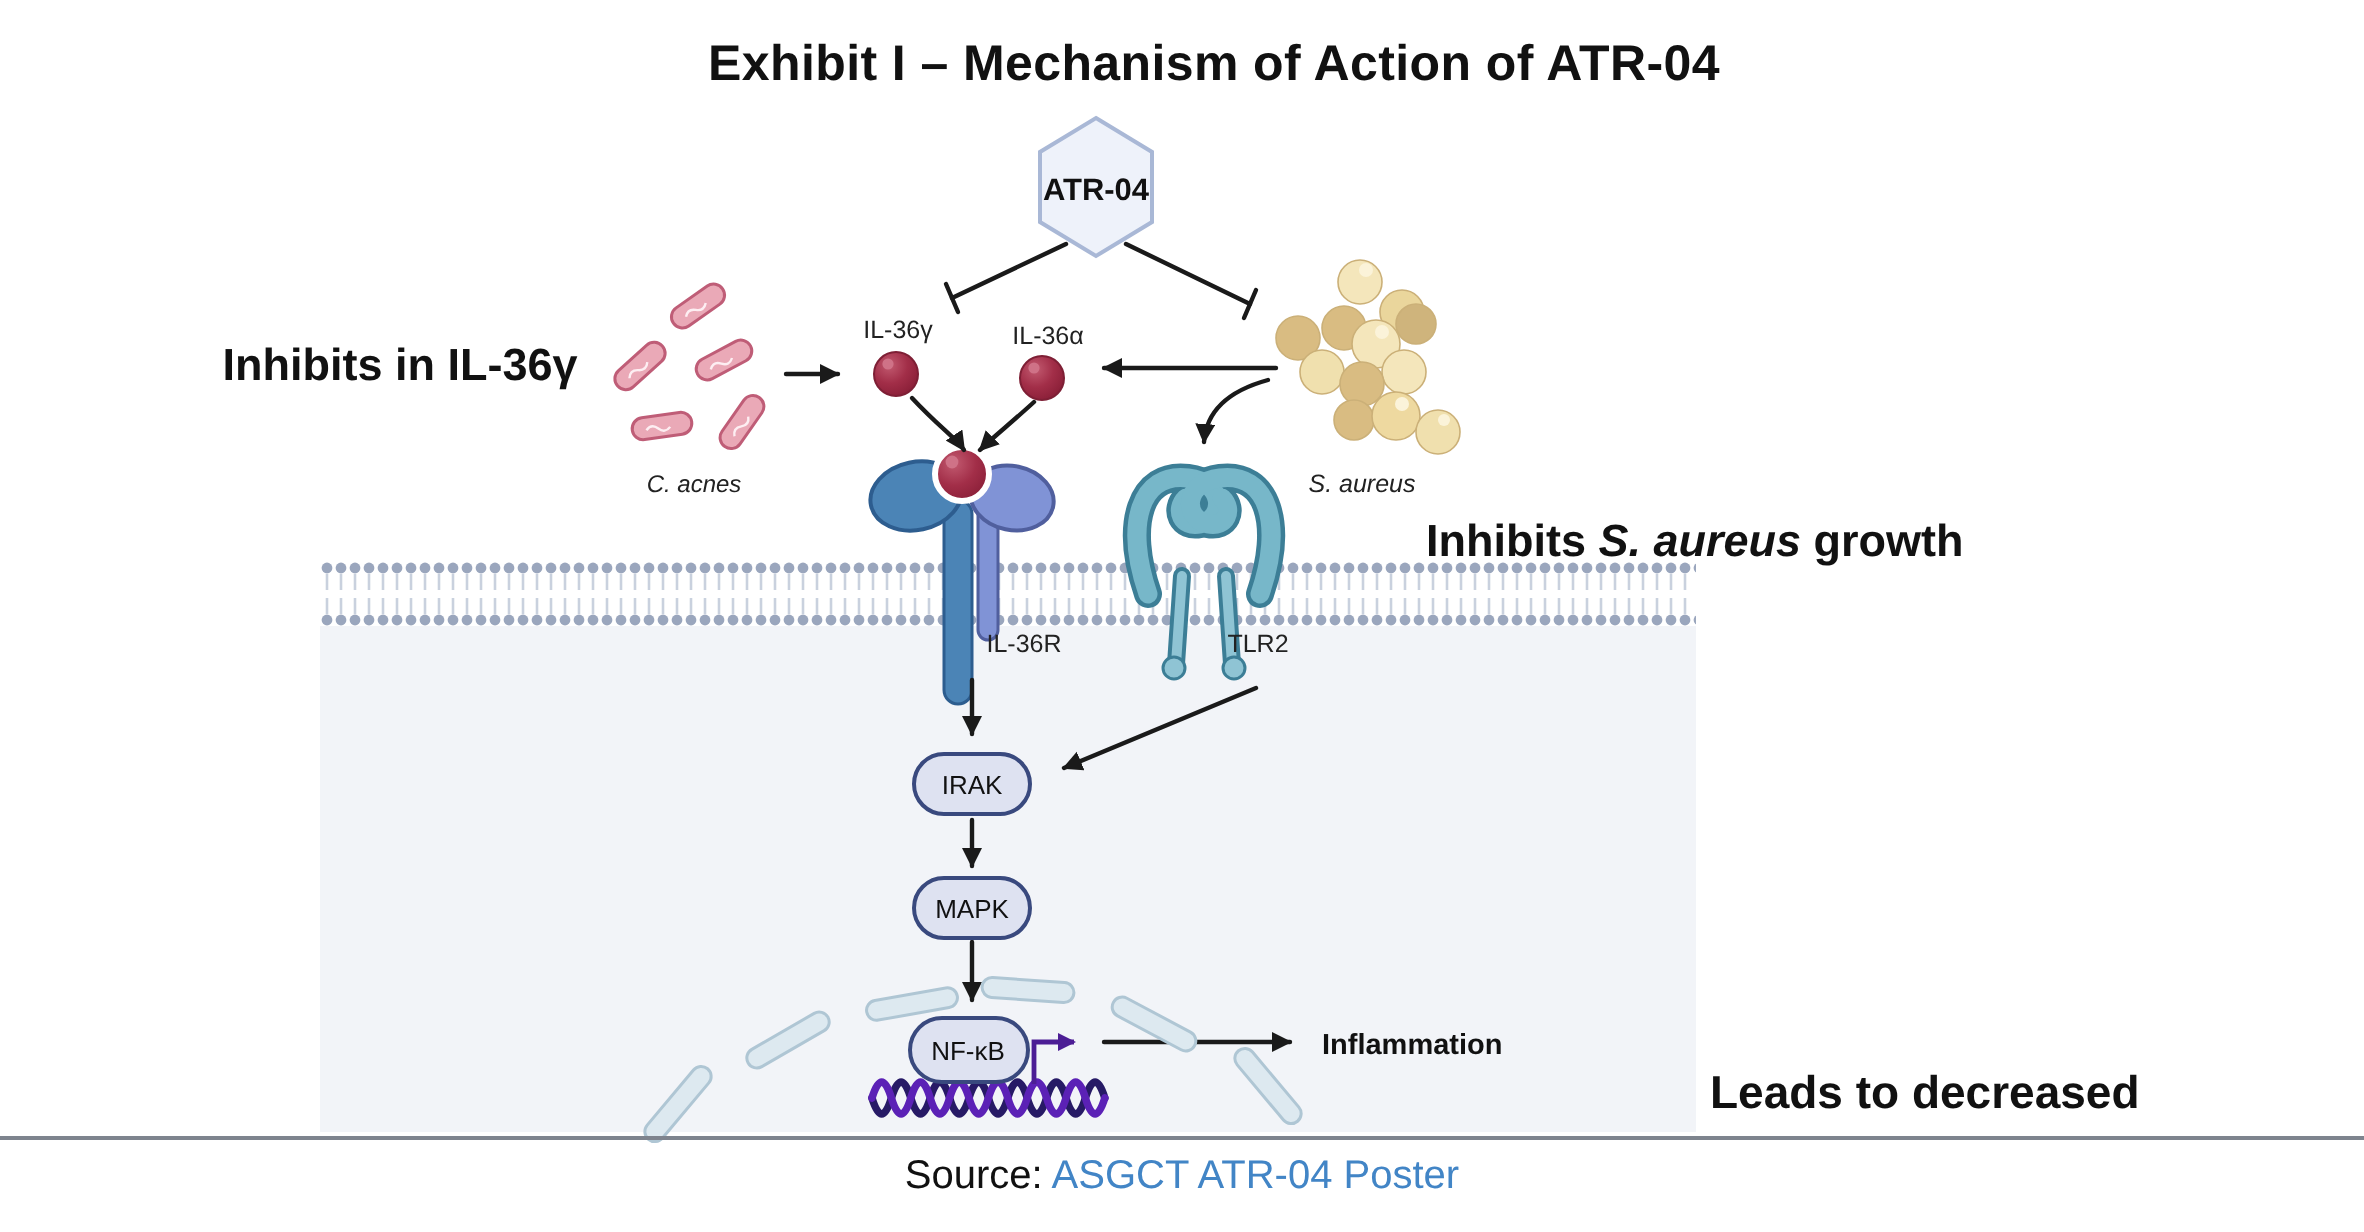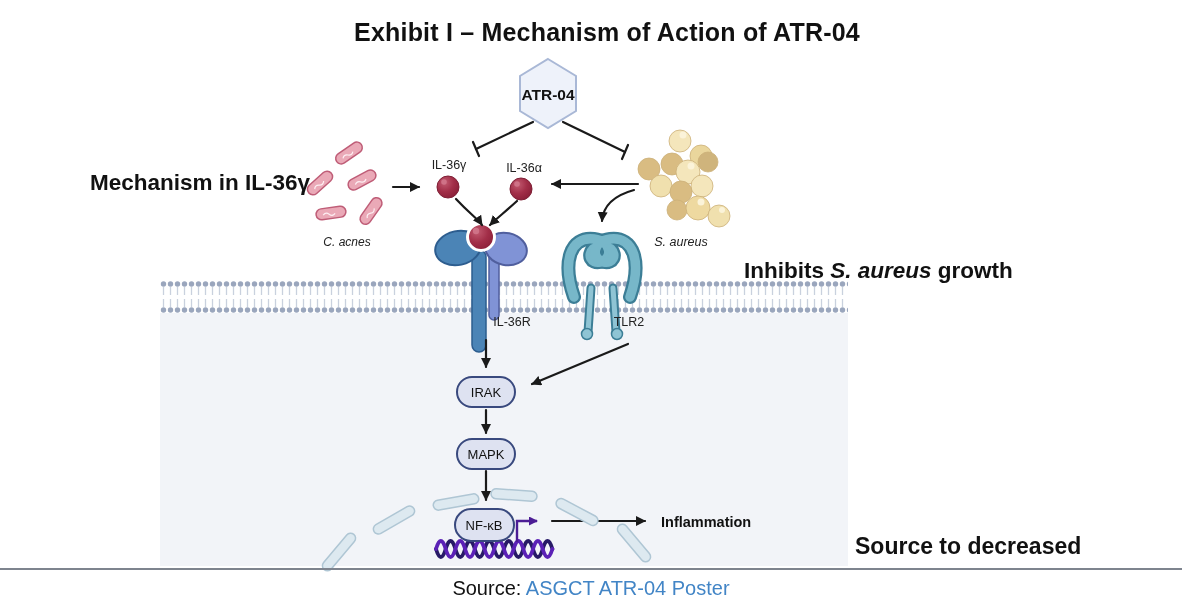--- a/index.html
+++ b/index.html
@@ -3,21 +3,21 @@
 <meta charset="utf-8">
 <style>
   html,body{margin:0;padding:0;background:#fff;}
   body{width:1182px;height:616px;position:relative;overflow:hidden;
        font-family:"Liberation Sans",sans-serif;color:#111;}
   .abs{position:absolute;}
   #title{top:18px;left:16px;width:1182px;text-align:center;
          font-size:25px;font-weight:bold;letter-spacing:.2px;}
   .note{font-weight:bold;font-size:22.5px;line-height:35px;white-space:pre-wrap;}
   #note-left{top:98px;left:72px;width:256px;text-align:center;line-height:34px;}
-  #note-right{top:183px;left:744px;width:340px;text-align:left;}
+  #note-right{top:183px;left:713px;width:340px;text-align:left;}
   #note-leads{top:459px;left:855px;width:300px;text-align:left;font-size:23px;}
   .sp-italic{font-style:italic;}
   #divider{top:568px;left:0;width:1182px;border-top:2px solid #7e848e;height:0;}
   #source{top:577px;left:0;width:1182px;text-align:center;font-size:20px;white-space:pre-wrap;}
   #source a{color:#4285c6;text-decoration:none;cursor:pointer;}
   svg{position:absolute;top:0;left:0;}
   text{font-family:"Liberation Sans",sans-serif;}
 </style>
 </head>
 <body>
@@ -194,27 +194,27 @@
   </g>
 
   <text x="512" y="326" text-anchor="middle" font-size="12.5" fill="#222">IL-36R</text>
   <text x="629" y="326" text-anchor="middle" font-size="12.5" fill="#222">TLR2</text>
   <text x="661" y="527" text-anchor="start" font-size="14.5" font-weight="bold" fill="#111">Inflammation</text>
 </svg>
 
 <div id="title" class="abs">Exhibit I – Mechanism of Action of ATR-04</div>
 
 <div id="note-left" class="abs note">
-  <div>Mechanism in IL-36γ</div>
+  <div>Inhibits in IL-36γ</div>
 </div>
 
 <div id="note-right" class="abs note">
   <div><span>Inhibits </span><span class="sp-italic">S. aureus</span><span> growth</span></div>
 </div>
 
 <div id="note-leads" class="abs note">
-  <div>Source to decreased</div>
+  <div>Leads to decreased</div>
   
 </div>
 
 <div id="divider" class="abs"></div>
 
 <div id="source" class="abs"><span>Source: </span><a>ASGCT ATR-04 Poster</a></div>
 
 </body></html>

